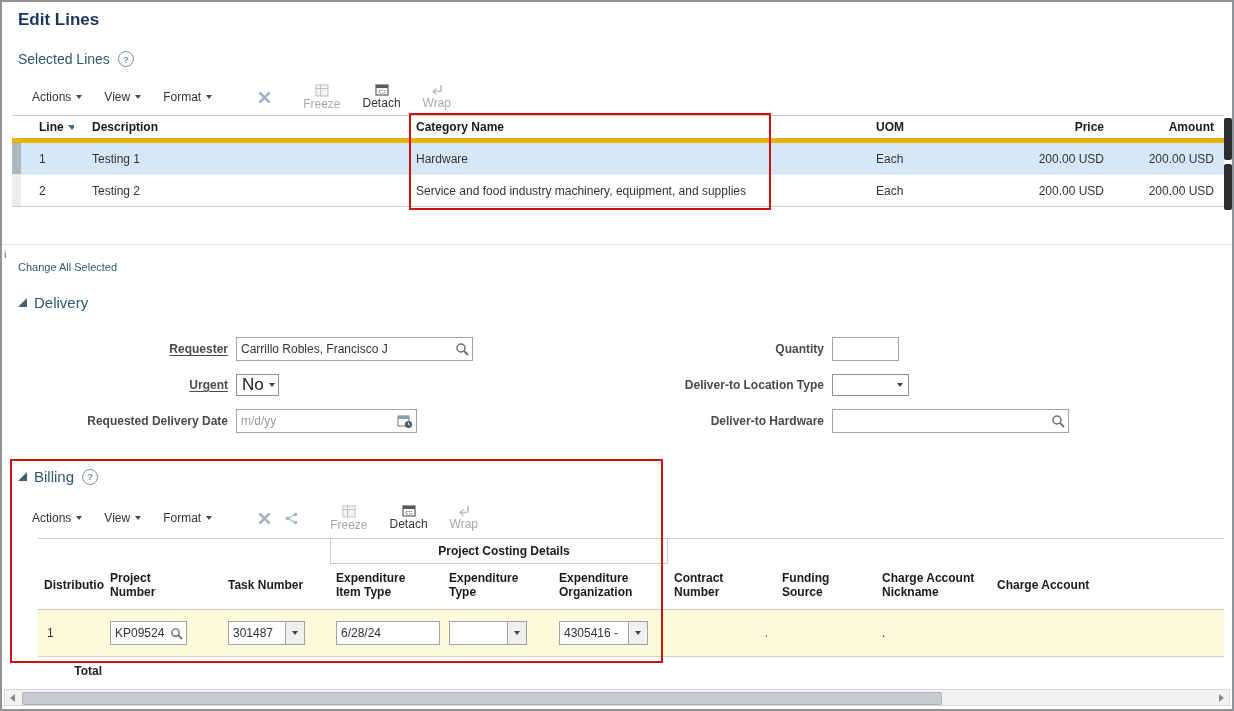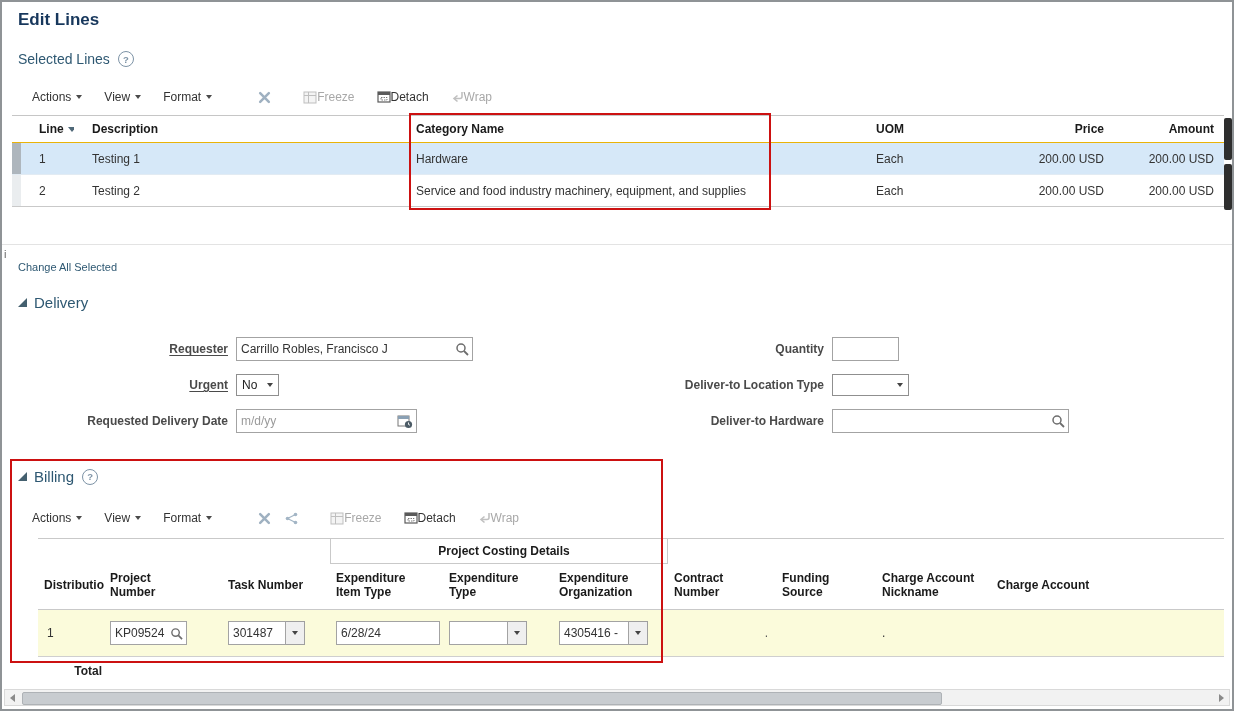--- a/index.html
+++ b/index.html
@@ -16,49 +16,49 @@
   .tri{width:0;height:0;border-left:9px solid transparent;border-bottom:9px solid #44606f;margin-right:7px;}
   .help{width:14px;height:14px;border:1.5px solid #7d93a6;border-radius:50%;color:#7d93a6;
         font-size:9.5px;font-weight:bold;display:inline-flex;align-items:center;justify-content:center;
         margin-left:8px;cursor:pointer;}
   .change-all{font-size:11px;color:#2e5872;cursor:pointer;}
 
   
   .toolbar{display:flex;align-items:center;font-size:12px;color:#333;height:22px;}
   .menu-btn{display:flex;align-items:center;gap:5px;padding:3px 4px;cursor:pointer;margin-right:14px;}
   .caret{width:0;height:0;border-left:3.5px solid transparent;border-right:3.5px solid transparent;border-top:4.5px solid #4a4a4a;}
-  .icon-btn{display:flex;align-items:center;gap:0;padding:2px 4px;cursor:pointer;}
+  .icon-btn{display:flex;align-items:center;gap:0;padding:2px 4px;cursor:pointer;flex-direction:column;}
   .ml-lg{margin-left:24px;} .ml-md{margin-left:14px;} .ml-sm{margin-left:6px;}
   .dis{color:#a8a8a8;}
 
   
   .lines-table{left:10px;top:113px;width:1212px;font-size:12px;}
   .lt-row{display:grid;grid-template-columns:9px 53px 324px 460px 152px 102px 112px;}
   .ltc{display:flex;align-items:center;overflow:hidden;white-space:nowrap;box-sizing:border-box;}
-  .lt-header .ltc{border-top:1px solid #c6c6c6;border-bottom:1px solid #eab308;font-weight:bold;color:#1a1a1a;height:28px;}
+  .lt-header .ltc{border-top:1px solid #c6c6c6;border-bottom:5px solid #eab308;font-weight:bold;color:#1a1a1a;height:28px;}
   .lt-r1 .ltc{background:#d6e8f8;min-height:32px;border-bottom:1px solid #e2ebf3;}
   .lt-r1 .gutter{background:#aeb6bd;}
   .lt-r2 .ltc{background:#fff;min-height:32px;border-bottom:1px solid #c9c9c9;}
   .lt-r2 .gutter{background:#eaedef;}
   .pad{padding-left:18px;}
   .right{justify-content:flex-end;}
   .pr8{padding-right:8px;} .pr10{padding-right:10px;}
   .sort-ico{width:0;height:0;border-left:4px solid transparent;border-right:4px solid transparent;border-top:5px solid #4f6878;margin-left:4px;}
 
   
   .form-row{position:absolute;display:flex;align-items:center;height:26px;}
   .flabel{font-size:12px;font-weight:bold;color:#4a4a4a;text-align:right;margin-right:8px;display:inline-block;}
   .w210{width:210px;} .w272{width:272px;}
   .u{text-decoration:underline;text-underline-offset:2px;}
   .tbox{position:relative;display:flex;align-items:center;height:24px;border:1px solid #a3a3a3;background:#fff;box-sizing:border-box;}
   .tbox input{flex:1;min-width:0;border:0;outline:0;padding:0 4px;font:12px "Liberation Sans","DejaVu Sans",sans-serif;color:#333;background:transparent;}
   .tbox input::placeholder{color:#9a9a9a;}
   .tbox .end-ico{flex:none;margin-right:3px;cursor:pointer;display:flex;align-items:center;}
   .selectbox{display:flex;align-items:center;justify-content:space-between;height:22px;border:1px solid #8f8f8f;
-             background:#fff;box-sizing:border-box;padding:0 5px;font-size:12px;color:#222;cursor:pointer;}
+             background:#fff;box-sizing:border-box;padding:0 5px;font-size:17px;color:#222;cursor:pointer;}
   .sel-caret{width:0;height:0;border-left:3.5px solid transparent;border-right:3.5px solid transparent;border-top:4.5px solid #444;margin-left:5px;}
 
   
   .billing-table{left:36px;top:536px;width:1186px;font-size:12px;}
   .bl-row{display:grid;grid-template-columns:66px 118px 108px 113px 110px 115px 108px 100px 115px 110px 1fr;}
   .bcell{box-sizing:border-box;display:flex;align-items:center;overflow:hidden;padding-left:10px;}
   .bg-cell{border-top:1px solid #c9c9c9;height:26px;}
   .bg-span{grid-column:4/7;border:1px solid #c9c9c9;justify-content:center;font-weight:bold;color:#1a1a1a;}
   .bg-left{grid-column:1/4;} .bg-right{grid-column:7/12;}
   .bh{min-height:46px;border-bottom:1px solid #c9c9c9;font-weight:bold;color:#1a1a1a;padding:3px 4px 5px 6px;line-height:1.15;}

